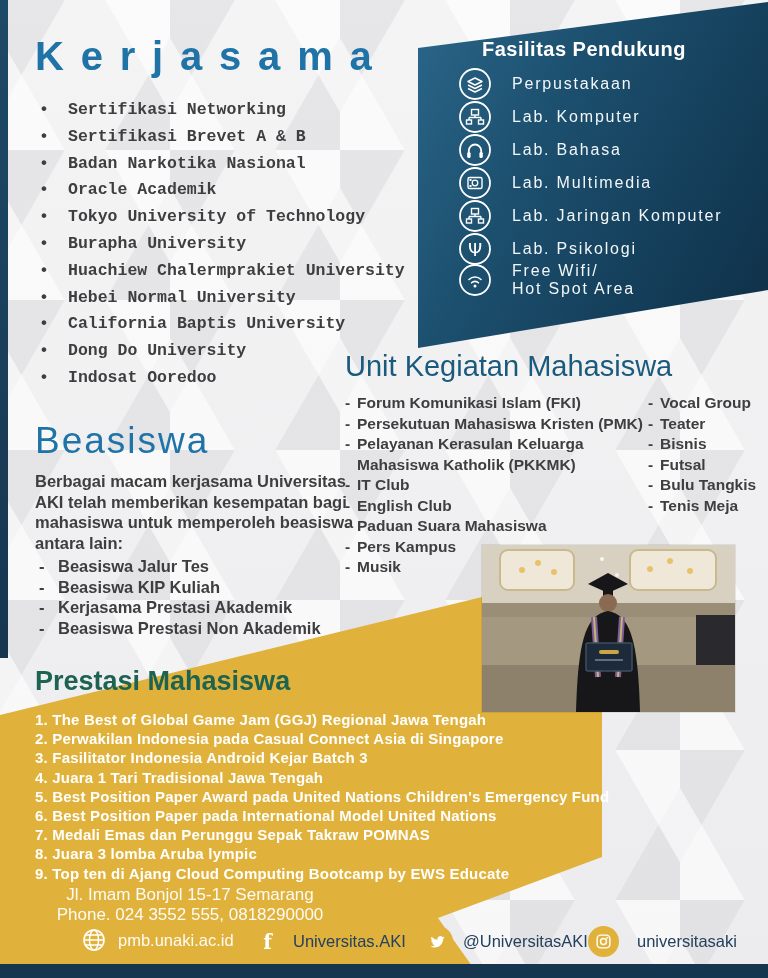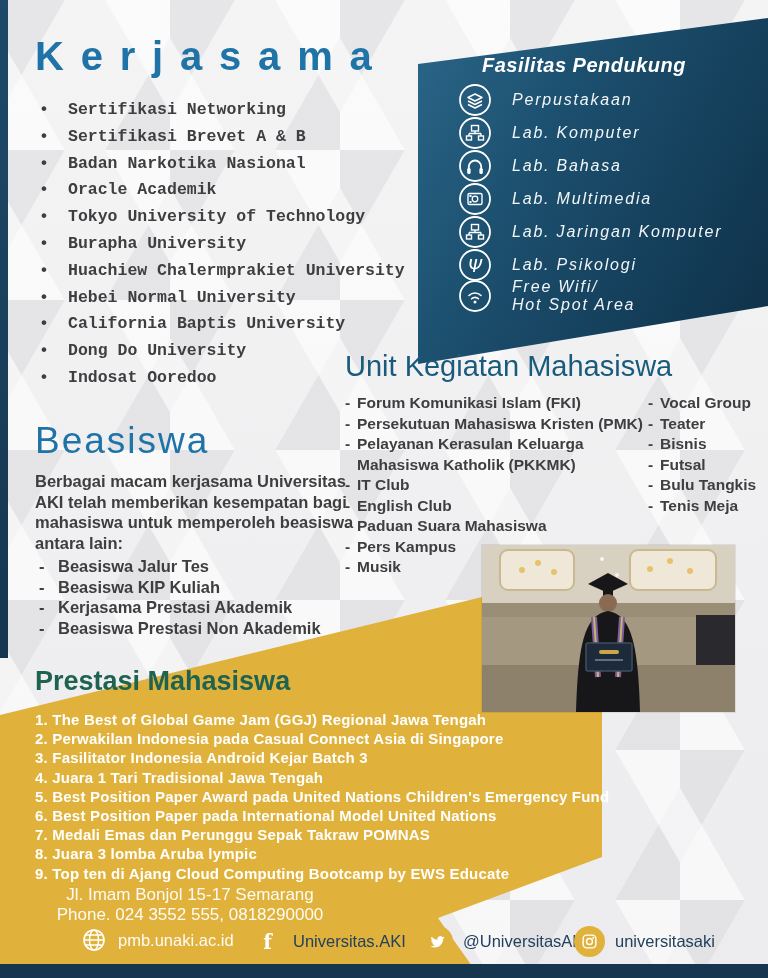--- a/index.html
+++ b/index.html
@@ -16,24 +16,23 @@
       linear-gradient(180deg, #f4f4f5 0%, #ececee 100%);
     background-size:170px 150px, 170px 150px, 100% 100%;
   }
 
   
   .left-strip{ position:absolute; left:0; top:0; width:8px; height:658px;
     background:linear-gradient(180deg,#1d4a68,#16364f); z-index:1; }
 
   
   .fac-panel{
-    position:absolute; left:412px; top:16px; width:356px; height:352px; z-index:3;
+    position:absolute; left:412px; top:0; width:356px; height:352px; z-index:3;
     clip-path:polygon(6px 48px, 356px 2px, 356px 290px, 6px 348px);
     background:linear-gradient(118deg,#2b678a 0%, #1c4f6e 38%, #123a55 78%, #102f46 100%);
-    font-style:italic;
   }
   .fac-title{ position:absolute; left:70px; top:38px; color:#fff;
     font-size:20px; font-weight:bold; letter-spacing:.5px; }
   .fac-row{ position:absolute; left:46px; display:flex; align-items:center; }
   .fac-row svg{ flex:0 0 34px; }
   .fac-label{ margin-left:20px; color:#f2f6f8; font-size:16px; letter-spacing:1.8px; }
   .fac-label .l2{ display:block; }
 
   
   .kerjasama{ position:absolute; left:35px; top:34px; width:390px; z-index:4; }
@@ -84,21 +83,21 @@
 
   
   .footer{ position:absolute; left:0; top:920px; width:768px; height:44px; z-index:6;margin-left:12px; }
   .soc{ position:absolute; top:6px; display:flex; align-items:center; }
   .soc .badge{ width:31px; height:31px; border-radius:50%; background:#e0b23c;
     display:flex; align-items:center; justify-content:center; flex:0 0 31px; }
   .soc .badge span{ color:#fff; font-size:20px; font-weight:bold; font-family:"DejaVu Serif", serif; }
   .soc .lbl{ margin-left:10px; font-size:16.5px; color:#24415e; font-weight:500; }
   .soc-site{ left:68px; }
   .soc-site .lbl{ color:#fdfbf4; font-weight:400; }
-  .soc-fb{ left:240px; } .soc-tw{ left:410px; } .soc-ig{ left:562px; }
+  .soc-fb{ left:240px; } .soc-tw{ left:410px; } .soc-ig{ left:576px;gap:8px; }
 
   .bottom-bar{ position:absolute; left:0; top:964px; width:768px; height:14px;
     background:#16364f; z-index:7; }
 </style>
 </head>
 <body>
 
 <div class="page">
 
   <div class="left-strip"></div>

